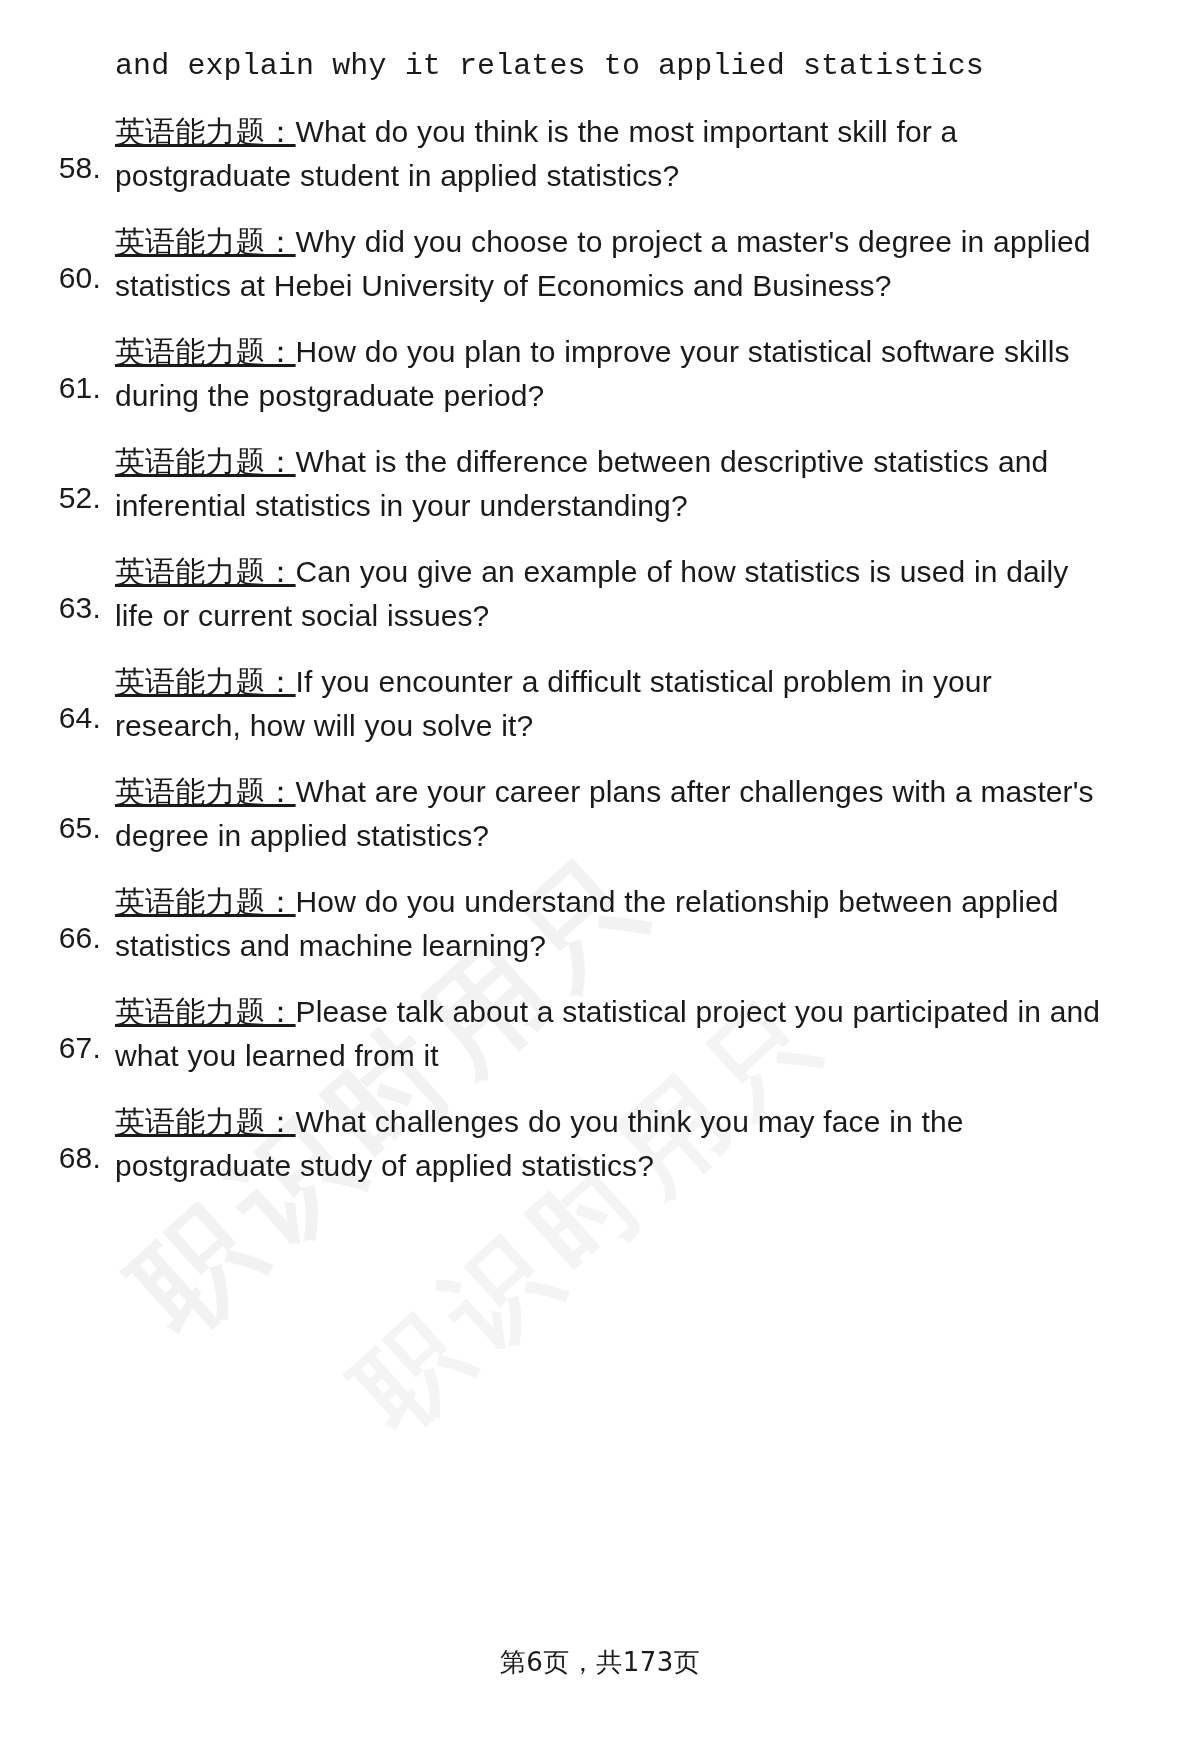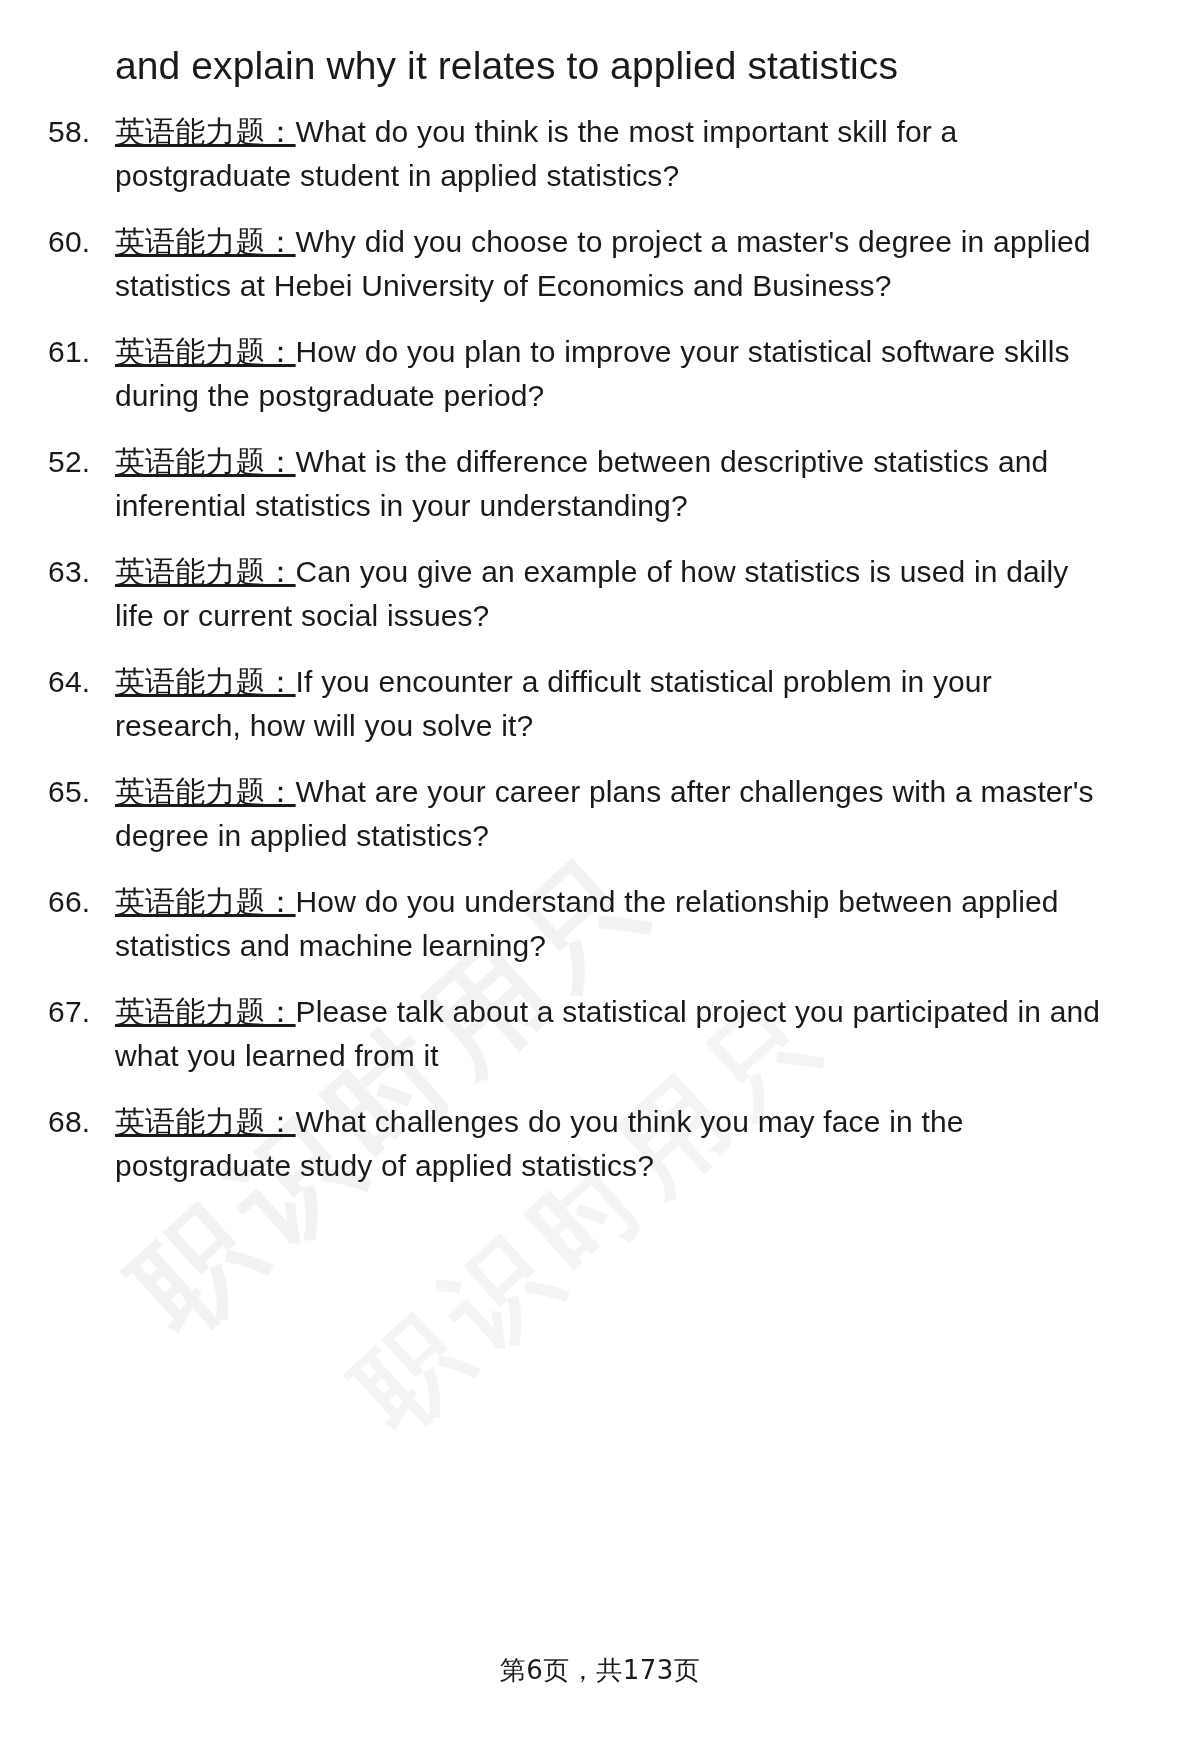--- a/index.html
+++ b/index.html
@@ -48,47 +48,50 @@
   
   .content {
     position: relative;
     z-index: 1;
     padding: 44px 96px 0 48px;
   }
 
   .orphan-line {
     margin: 0 0 8px 0;
     padding-left: 67px;
-    font-size: 39px;
+    font-size: 30px;
     line-height: 44px;
     letter-spacing: 0.1px;
+    font-family: Liberation Mono, monospace;
   }
 
   .qa-list {
     list-style: none;
     margin: 0;
     padding: 0;
   }
 
   .qa-item {
     display: flex;
     align-items: flex-start;
     margin-top: 22px;
     font-size: 30px;
     line-height: 44px;
   }
 
   .qa-num {
     flex: 0 0 67px;
     width: 67px;
+    text-align: right;
     padding-right: 14px;
     box-sizing: border-box;
     font-size: 30px;
     line-height: 44px;
     letter-spacing: 0.2px;
+    margin-top: 36px;
   }
 
   .qa-body {
     flex: 1 1 auto;
     font-size: 30px;
     line-height: 44px;
     letter-spacing: 0.1px;
     word-spacing: 0.3px;
   }
 
@@ -99,21 +102,21 @@
 
   .qa-text {
     
   }
 
   
   .page-footer {
     position: absolute;
     left: 0;
     right: 0;
-    bottom: 68px;
+    bottom: 76px;
     text-align: center;
     z-index: 1;
   }
   .footer-label {
     font-family: "DejaVu Sans", "Liberation Sans", sans-serif;
     font-size: 26px;
     line-height: 34px;
     color: #1a1a1a;
     letter-spacing: 0.5px;
   }

